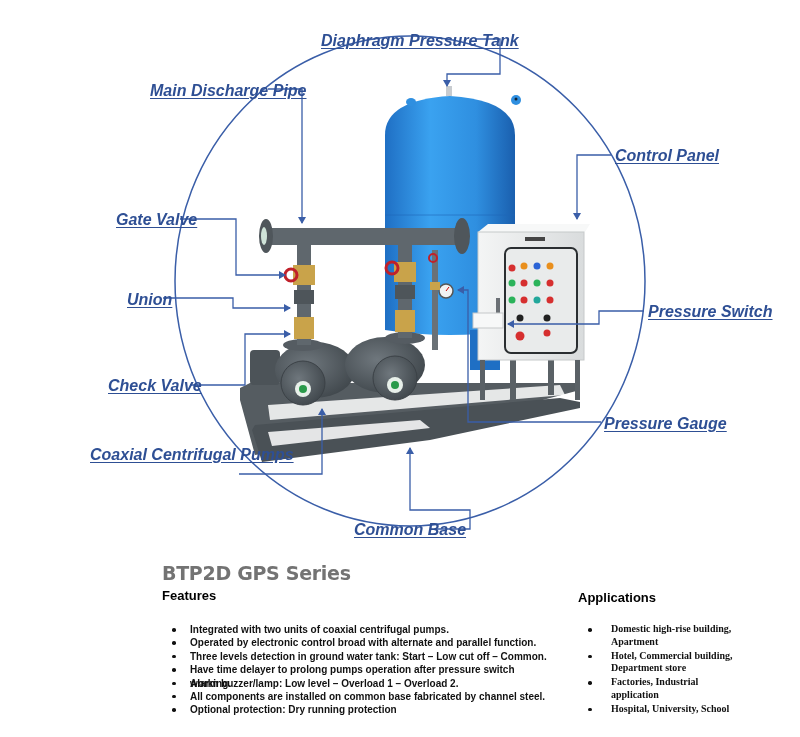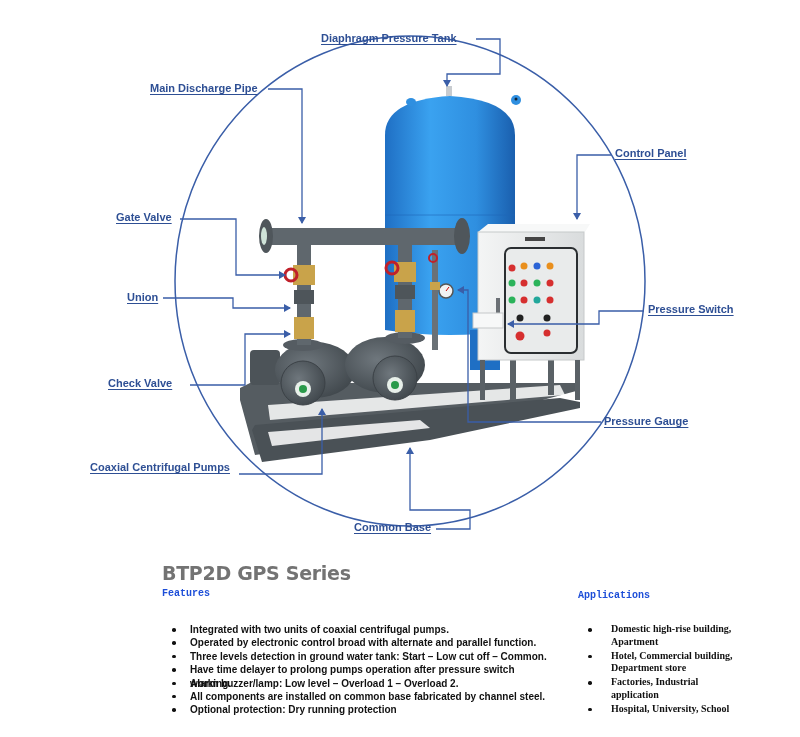--- a/index.html
+++ b/index.html
@@ -1,29 +1,29 @@
 <!DOCTYPE html>
 <html><head>
 <meta charset="utf-8">
 <style>
   html, body { margin:0; padding:0; background:#ffffff; }
   body { width:800px; height:737px; position:relative; overflow:hidden; font-family:"Liberation Sans", sans-serif; }
   .diagram { position:absolute; left:0; top:0; width:800px; height:550px; }
   .label {
-    position:absolute; color:#2e4f94; font-weight:bold;
-    font-size:11px; text-decoration:underline; text-underline-offset:2px;
+    position:absolute; color:#2e4f94; font-style:italic; font-weight:bold;
+    font-size:16px; text-decoration:underline; text-underline-offset:2px;
     white-space:nowrap; font-family:"Liberation Sans", sans-serif;
   }
   .title {
     position:absolute; left:162px; top:562px; color:#737373; font-weight:bold;
     font-size:19px; font-family:"DejaVu Sans", sans-serif; letter-spacing:-0.3px;
   }
   .heading {
-    position:absolute; color:#1d4ed8; font-weight:bold; font-size:10px;
-    font-family:Liberation Mono, monospace;
+    position:absolute; color:#000000; font-weight:bold; font-size:13px;
+    font-family:Liberation Sans, sans-serif;
   }
   ul.features, ul.apps {
     position:absolute; margin:8px; padding:0; list-style:none;
     font-size:10px; color:#111; font-weight:bold; font-family:"Liberation Sans", sans-serif;
   }
   ul.features { left:162px; top:615px; width:380px; }
   ul.features li { position:relative; padding-left:20px; height:13.4px; line-height:13.4px; }
   ul.apps { left:578px; top:615px; width:150px;font-family:Liberation Serif, serif; }
   ul.apps li { position:relative; padding-left:25px; line-height:12.8px; margin-bottom:1px; }
   ul.features li::before, ul.apps li::before {
@@ -178,21 +178,21 @@
   </svg>
 
   <span class="label" style="left:321px; top:32px;">Diaphragm Pressure Tank</span>
   <span class="label" style="left:150px; top:82px;">Main Discharge Pipe</span>
   <span class="label" style="left:615px; top:147px;">Control Panel</span>
   <span class="label" style="left:116px; top:211px;">Gate Valve</span>
   <span class="label" style="left:127px; top:291px;">Union</span>
   <span class="label" style="left:648px; top:303px;">Pressure Switch</span>
   <span class="label" style="left:108px; top:377px;">Check Valve</span>
   <span class="label" style="left:604px; top:415px;">Pressure Gauge</span>
-  <span class="label" style="left:90px; top:461px;">Coaxial Centrifugal Pumps</span>
+  <span class="label" style="left:90px; top:446px;">Coaxial Centrifugal Pumps</span>
   <span class="label" style="left:354px; top:521px;">Common Base</span>
 </div>
 
 <div class="title">BTP2D GPS Series</div>
 
 <div class="heading" style="left:162px; top:588px;">Features</div>
 <ul class="features">
   <li>Integrated with two units of coaxial centrifugal pumps.</li>
   <li>Operated by electronic control broad with alternate and parallel function.</li>
   <li>Three levels detection in ground water tank: Start – Low cut off – Common.</li>

